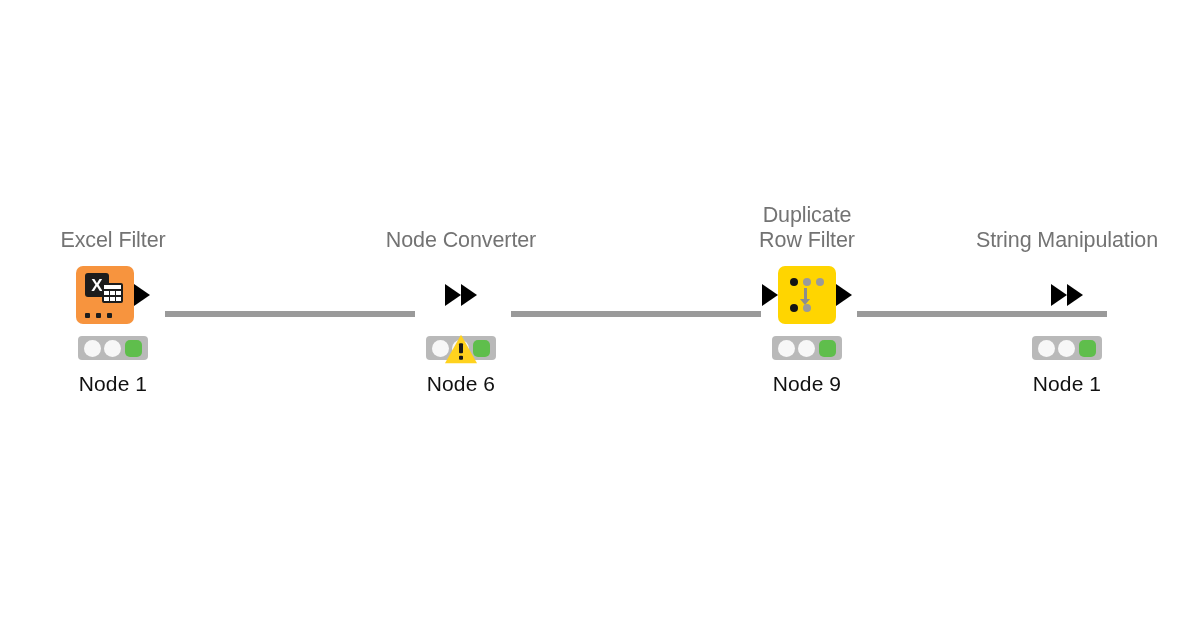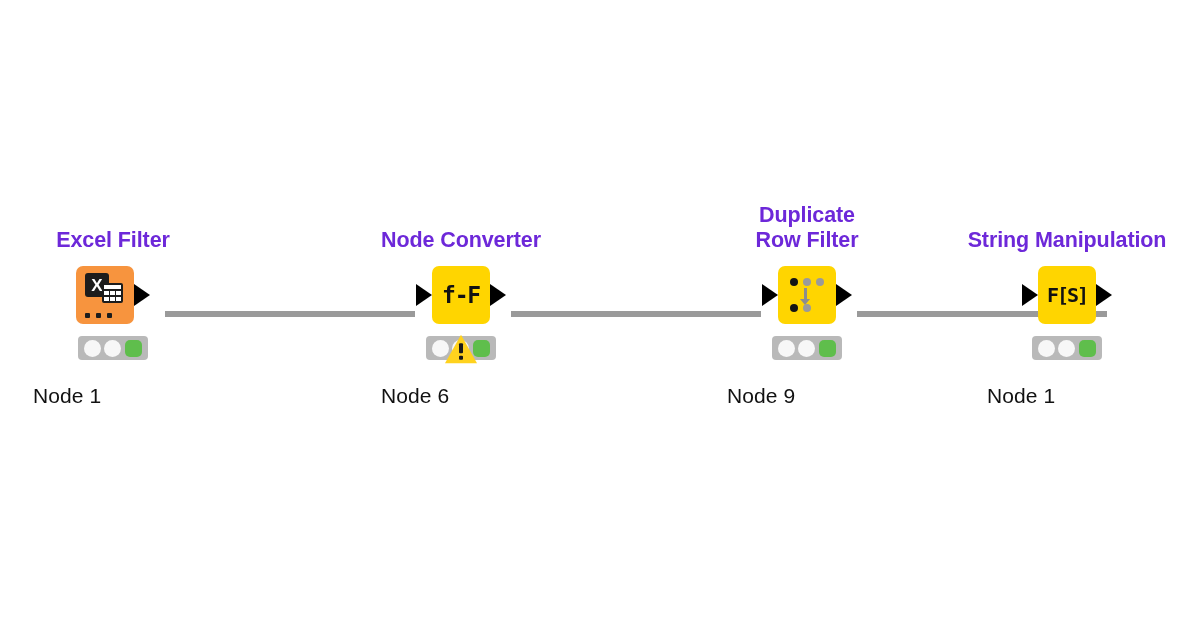--- a/index.html
+++ b/index.html
@@ -38,22 +38,22 @@
     top: 190px;
   }
 
   .node-title {
     position: absolute;
     left: 0;
     width: 160px;
     bottom: 0;
     text-align: center;
     font-size: 21.5px;
-    font-weight: bold;
-    color: #6d28d9;
+    font-weight: normal;
+    color: #737373;
     line-height: 1.14;
     letter-spacing: -0.1px;
     white-space: pre-line;
   }
   .title-wrap {
     position: absolute;
     left: -40px;
     width: 240px;
     height: 62px;
     top: 0;
@@ -158,25 +158,25 @@
     height: 32px;
     z-index: 5;
   }
 
   
   .node-label {
     position: absolute;
     left: 0;
     top: 182px;
     width: 160px;
+    text-align: center;
     font-size: 21px;
     font-weight: normal;
     color: #111111;
     letter-spacing: 0.1px;
-    margin-top: 12px;
   }
 
   
   .excel-icon {
     position: relative;
     width: 40px;
     height: 44px;
   }
   .excel-dark {
     position: absolute;
@@ -309,23 +309,20 @@
     <div class="node-label">Node 1</div>
   </div>
 
   <div class="node" style="left:381px;">
     <div class="title-wrap">
       <div class="node-title">Node Converter</div>
     </div>
 
     <div class="node-body-row">
       <div class="port in"></div>
-      <div class="node-square">
-        <div class="glyph">f-F</div>
-      </div>
       <div class="port out"></div>
     </div>
 
     <div class="status-wrap">
       <div class="status-bar">
         <div class="light"></div>
         <div class="light"></div>
         <div class="light green"></div>
         <svg class="warn-icon" viewBox="0 0 34 32">
           <path d="M17 1.5 L33 30 L1 30 Z" fill="#FFD21E"></path>
@@ -370,23 +367,20 @@
     <div class="node-label">Node 9</div>
   </div>
 
   <div class="node" style="left:987px;">
     <div class="title-wrap">
       <div class="node-title">String Manipulation</div>
     </div>
 
     <div class="node-body-row">
       <div class="port in"></div>
-      <div class="node-square">
-        <div class="glyph small">F[S]</div>
-      </div>
       <div class="port out"></div>
     </div>
 
     <div class="status-wrap">
       <div class="status-bar">
         <div class="light"></div>
         <div class="light"></div>
         <div class="light green"></div>
       </div>
     </div>

